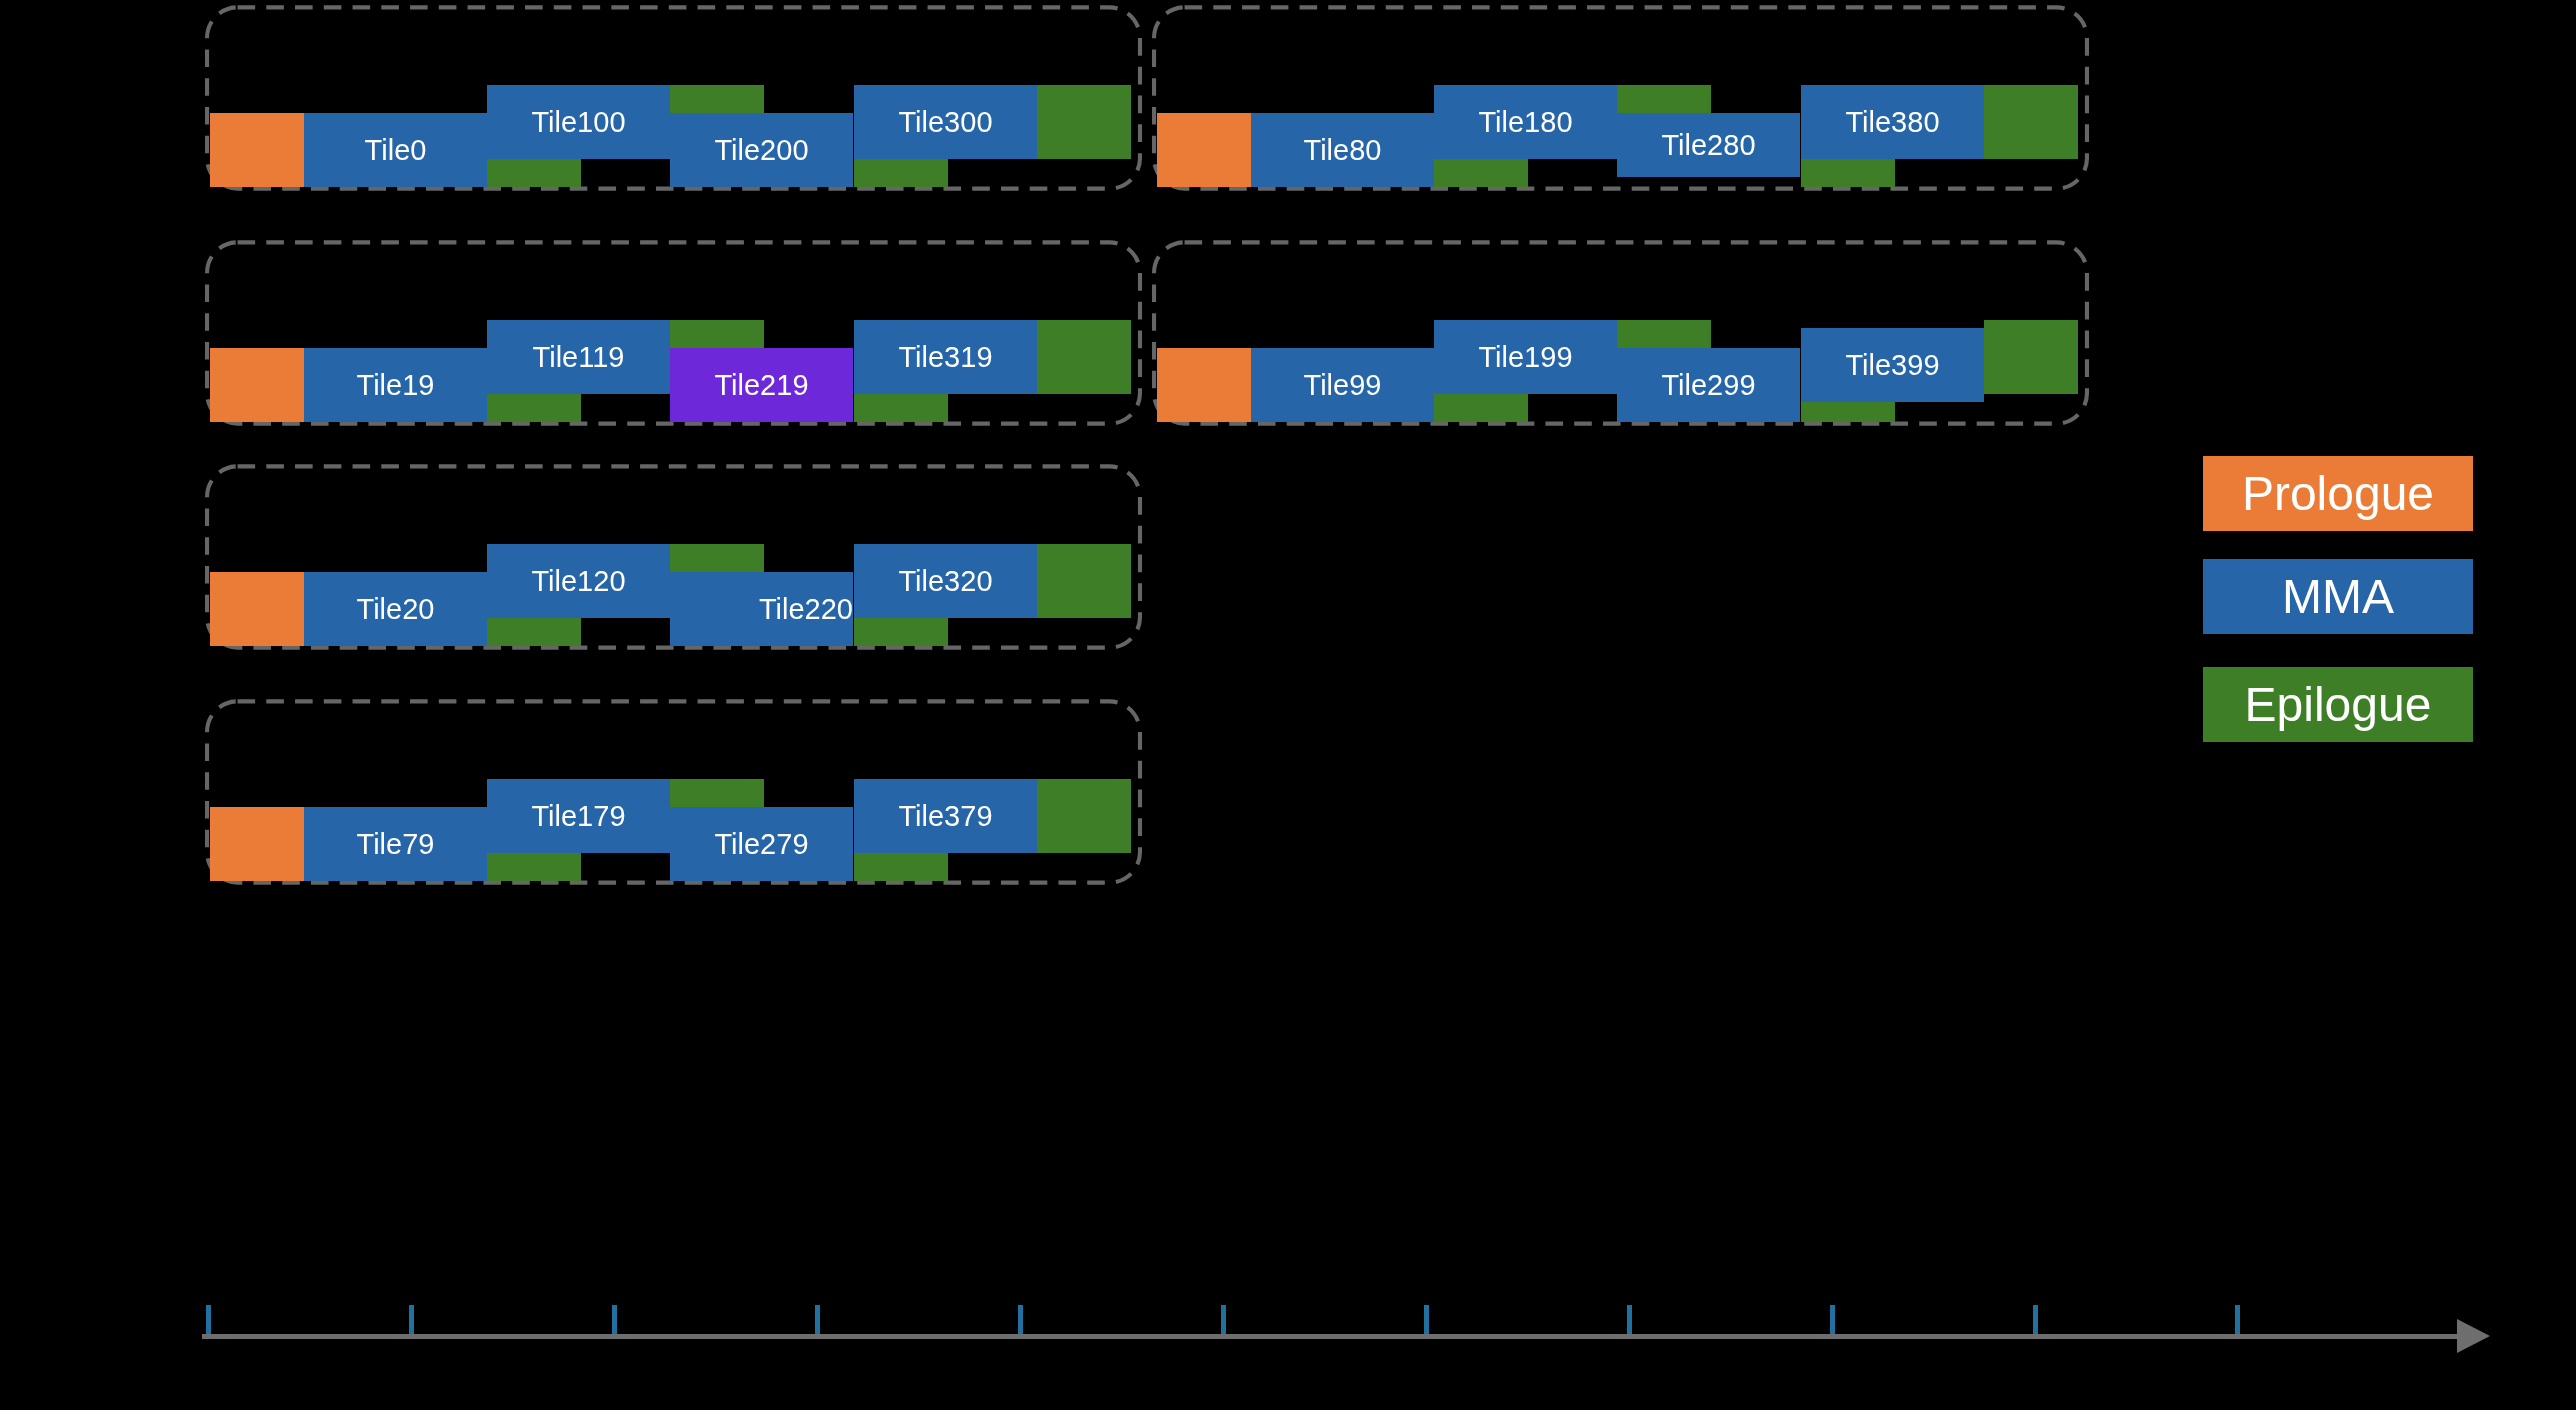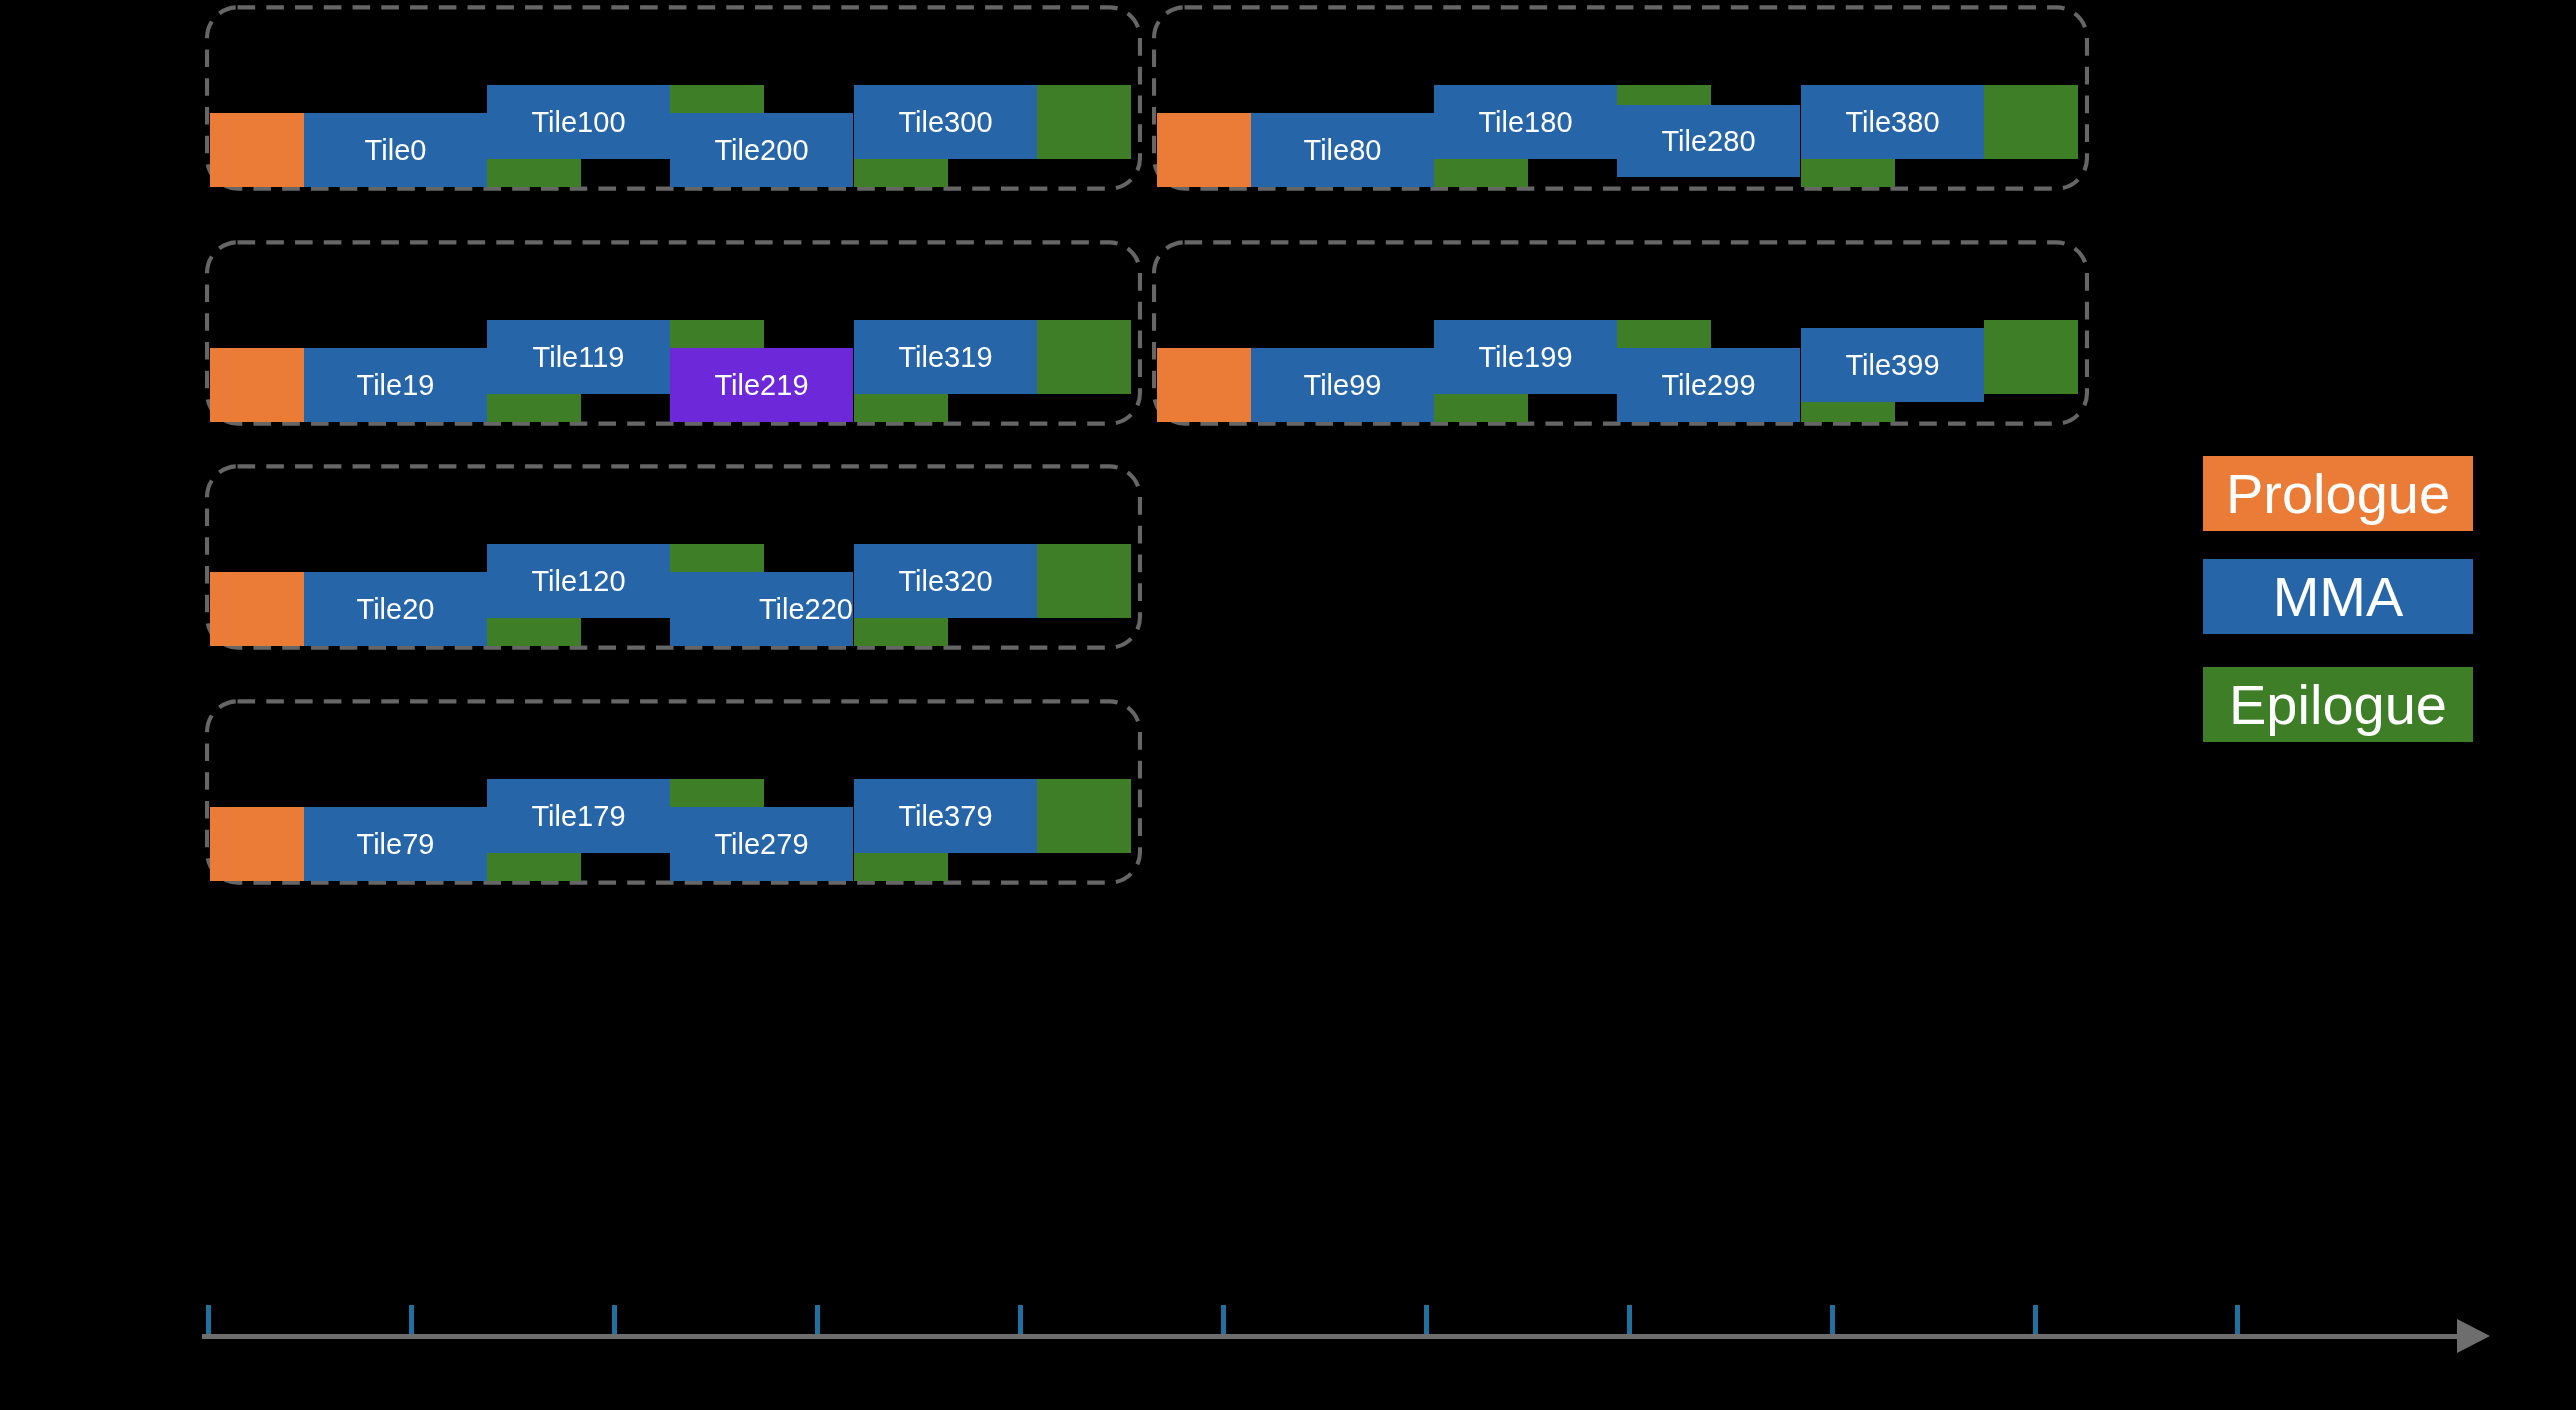--- a/index.html
+++ b/index.html
@@ -6,21 +6,21 @@
   .canvas{position:relative;width:2576px;height:1410px;overflow:hidden;
           font-family:"Liberation Sans",sans-serif;}
   .group{position:absolute;}
   .group svg{position:absolute;left:0;top:0;}
   .block{position:absolute;display:flex;align-items:center;justify-content:center;}
   .tile-label{color:#fff;font-size:29px;line-height:1;white-space:nowrap;}
   .other-kernel{position:absolute;display:flex;align-items:center;justify-content:center;}
   .ok-label{color:#fff;font-size:38px;}
   .legend{position:absolute;}
   .legend-item{display:flex;align-items:center;justify-content:center;}
-  .legend-item span{color:#fff;font-size:56px;line-height:1;}
+  .legend-item span{color:#fff;font-size:48px;line-height:1;}
   .axis-line{position:absolute;}
   .axis-arrow{position:absolute;width:0;height:0;
               border-top:17.6px solid transparent;border-bottom:17.6px solid transparent;}
   .tick{position:absolute;}
 </style>
 </head>
 <body>
 
 <div class="canvas" id="canvas" style="background: rgb(0, 0, 0);">
   <div id="groups-layer">
@@ -52,21 +52,21 @@
         </svg>
         <div class="block" style="position: absolute; left: 5.9px; top: 108px; width: 94px; height: 74px; background: rgb(234, 124, 55);"></div>
         <div class="block" style="position: absolute; left: 100px; top: 108px; width: 183px; height: 74px; background: rgb(37, 101, 168);">
           <span class="tile-label">Tile80</span>
         </div>
         <div class="block" style="position: absolute; left: 283px; top: 153px; width: 94px; height: 29px; background: rgb(61, 126, 38);"></div>
         <div class="block" style="position: absolute; left: 283px; top: 80px; width: 183px; height: 74px; background: rgb(37, 101, 168);">
           <span class="tile-label">Tile180</span>
         </div>
         <div class="block" style="position: absolute; left: 466px; top: 80px; width: 94px; height: 29px; background: rgb(61, 126, 38);"></div>
-        <div class="block" style="position: absolute; left: 466px; top: 100px; width: 183px; height: 72px; background: rgb(37, 101, 168); text-align: center;">
+        <div class="block" style="position: absolute; left: 466px; top: 108px; width: 183px; height: 64px; background: rgb(37, 101, 168); text-align: center;">
           <span class="tile-label">Tile280</span>
         </div>
         <div class="block" style="position: absolute; left: 650px; top: 153px; width: 94px; height: 29px; background: rgb(61, 126, 38);"></div>
         <div class="block" style="position: absolute; left: 650px; top: 80px; width: 183px; height: 74px; background: rgb(37, 101, 168);">
           <span class="tile-label">Tile380</span>
         </div>
         <div class="block" style="position: absolute; left: 833px; top: 80px; width: 94px; height: 74px; background: rgb(61, 126, 38);"></div>
       </div>
       <div class="group" style="position: absolute; left: 204px; top: 240px; width: 939px; height: 186px;">
         <svg width="939" height="186" viewBox="0 0 1598 317">

